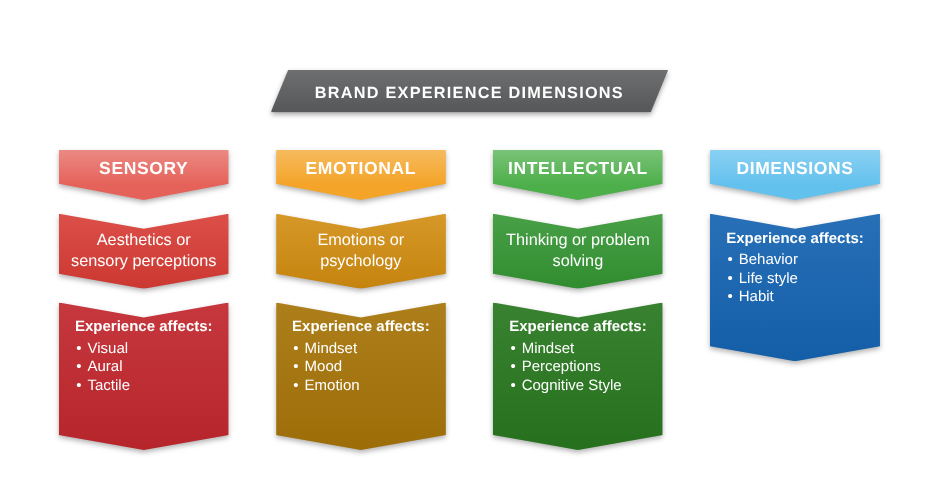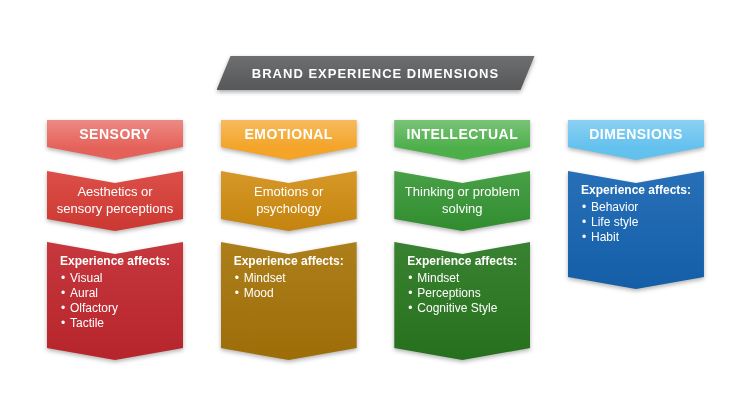--- a/index.html
+++ b/index.html
@@ -92,21 +92,20 @@
       <div class="chev-mid">
         <span>Aesthetics or sensory perceptions</span>
       </div>
     </div>
     <div class="shape-wrap">
       <div class="chev-bottom">
         <div class="affects-title">Experience affects:</div>
         <ul class="affects-list">
           <li>Visual</li>
           <li>Aural</li>
-          <li>Olfactory</li>
           <li>Tactile</li>
         </ul>
       </div>
     </div>
   </div>
 
   <div class="column" style="--header: #f4a428; --mid: #d18c0f; --dark: #a67408;">
     <div class="shape-wrap">
       <div class="chev-head">
         <span>EMOTIONAL</span>
@@ -116,20 +115,21 @@
       <div class="chev-mid">
         <span>Emotions or psychology</span>
       </div>
     </div>
     <div class="shape-wrap">
       <div class="chev-bottom">
         <div class="affects-title">Experience affects:</div>
         <ul class="affects-list">
           <li>Mindset</li>
           <li>Mood</li>
+          <li>Emotion</li>
         </ul>
       </div>
     </div>
   </div>
 
   <div class="column" style="--header: #4daf4a; --mid: #349532; --dark: #28771f;">
     <div class="shape-wrap">
       <div class="chev-head">
         <span>INTELLECTUAL</span>
       </div>

